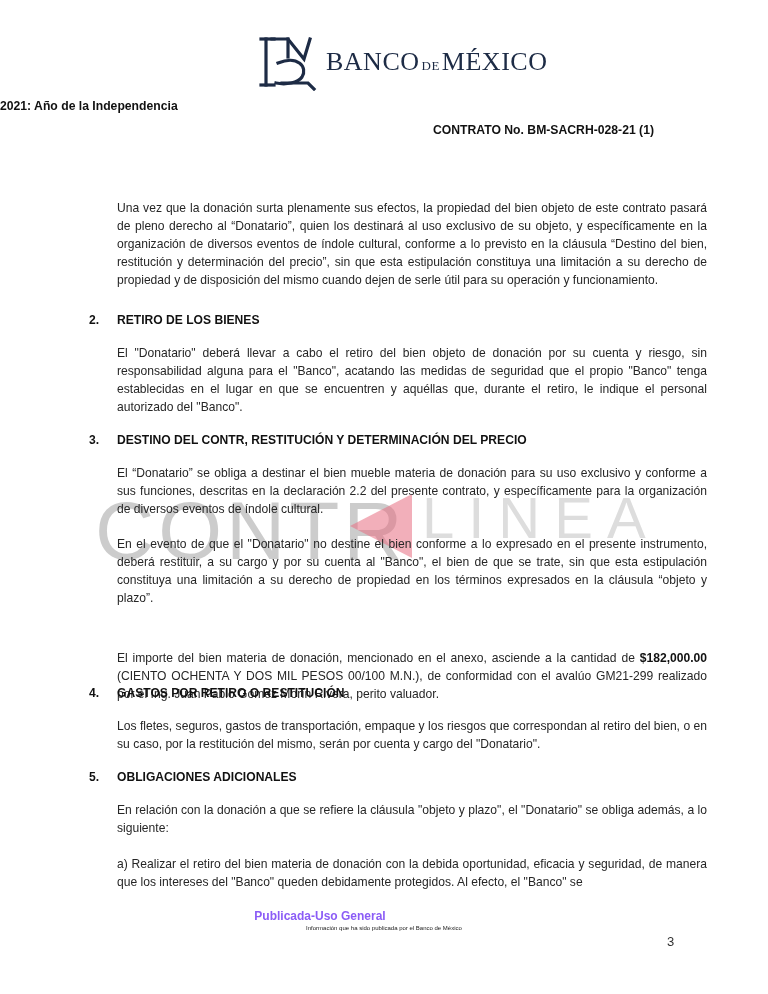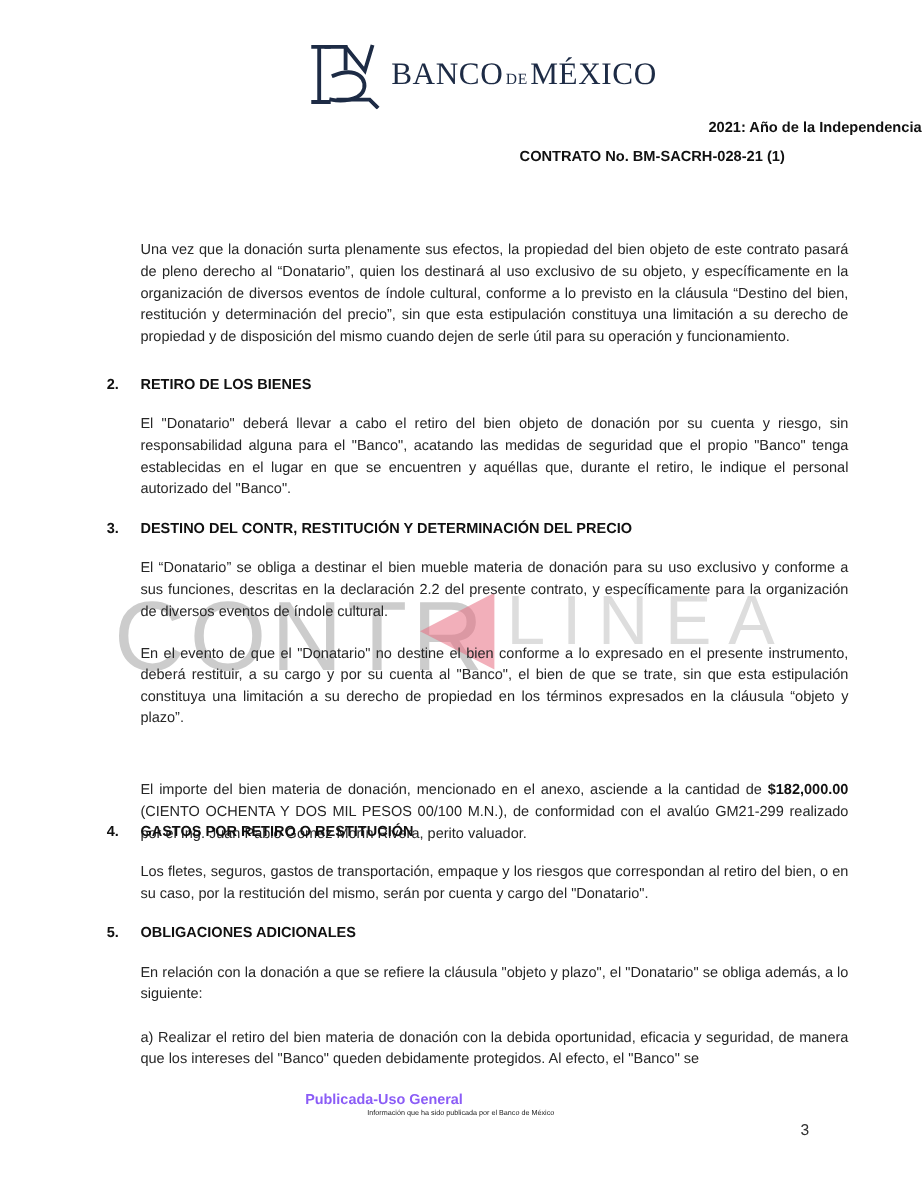--- a/index.html
+++ b/index.html
@@ -6,21 +6,21 @@
   body { width: 768px; height: 994px; position: relative; overflow: hidden;
          font-family: "Liberation Sans", "DejaVu Sans", sans-serif; color: #1a1a1a; }
   .page { position: absolute; left: 0; top: 0; width: 768px; height: 994px; }
 
   .logo { position: absolute; left: 258px; top: 32px; height: 60px; display: flex; align-items: center; }
   .logo-mark { width: 60px; height: 58px; }
   .logo-text { margin-left: 8px; font-family: "Liberation Serif", "DejaVu Serif", serif;
                color: #1d2b45; font-size: 26px; letter-spacing: 0.5px; display: flex; align-items: baseline; }
   .logo-text .de { font-size: 13px; margin: 0 2px; }
 
-  .motto { position: absolute; left: 0; width: 768px; top: 99px; text-align: right;
+  .motto { position: absolute; left: 0; width: 768px; top: 99px; text-align: left;
            font-size: 12.2px; font-weight: bold; color: #111; }
   .contract-no { position: absolute; left: 433px; top: 123px; font-size: 12.2px; font-weight: bold; color: #111; }
 
   .body-text { position: absolute; left: 117px; width: 590px; font-size: 12.1px; line-height: 18px;
                color: #262626; text-align: justify; }
   .body-text p { margin: 0; }
   .heading { position: absolute; left: 89px; font-size: 12.1px; font-weight: bold; color: #111; display: flex; }
   .heading .num { width: 28px; }
   b.amount { color: #111; }
 

